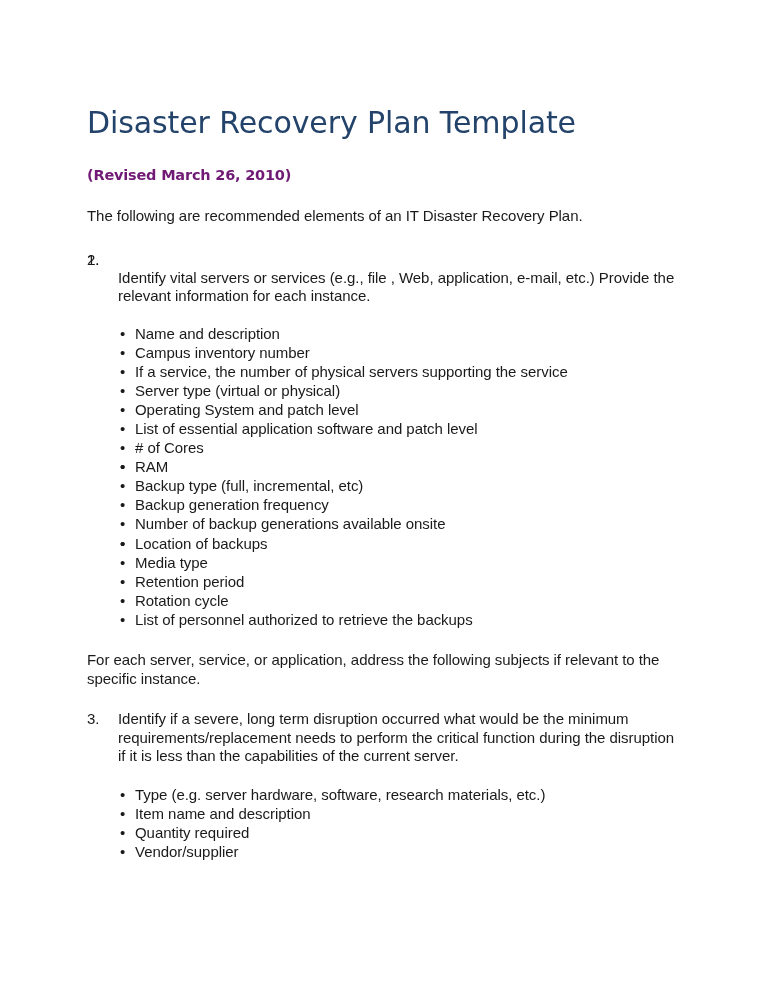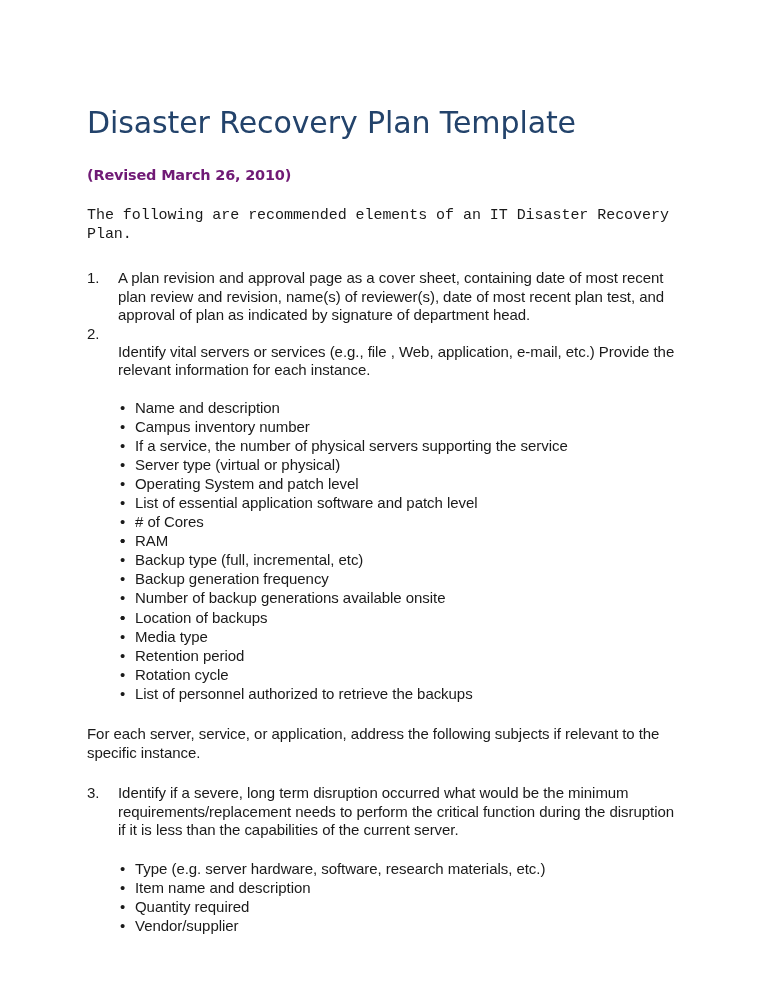--- a/index.html
+++ b/index.html
@@ -63,21 +63,21 @@
 
   
   .para {
     font-family: "Liberation Sans", sans-serif;
     font-size: 15px;
     line-height: 18.5px;
     color: #1a1a1a;
     margin: 0;
     letter-spacing: -0.05px;
   }
-  .para.intro      { padding-top: 23px; font-family: Liberation Mono, monospace; }
+  .para.intro      { padding-top: 23px; }
   .para.foreach    { padding-top: 22px; width: 590px; }
 
   
   ol.num-list {
     list-style: none;
     margin: 0;
     padding: 0;
   }
   ol.num-list > li {
     position: relative;
@@ -140,21 +140,20 @@
 
     <h1 class="doc-title">Disaster Recovery Plan Template</h1>
 
     <p class="revision">(Revised March 26, 2010)</p>
 
     <p class="para intro">The following are recommended elements of an IT Disaster Recovery Plan.</p>
 
     <ol class="num-list first">
       <li>
         <span class="marker">1.</span>
-        <span class="item-w1">A plan revision and approval page as a cover sheet, containing date of most recent plan review and revision,  name(s) of reviewer(s), date of most recent plan test, and approval of plan as indicated by signature of department head.</span>
       </li>
       <li>
         <span class="marker">2.</span>
         <span class="item-w2">Identify vital servers or services (e.g., file , Web, application, e-mail, etc.)  Provide the relevant information for each instance.</span>
       </li>
     </ol>
 
     <ul class="bul-list group-a">
       <li><span class="bullet-glyph">•</span><span>Name and description</span></li>
       <li><span class="bullet-glyph">•</span><span>Campus inventory number</span></li>

